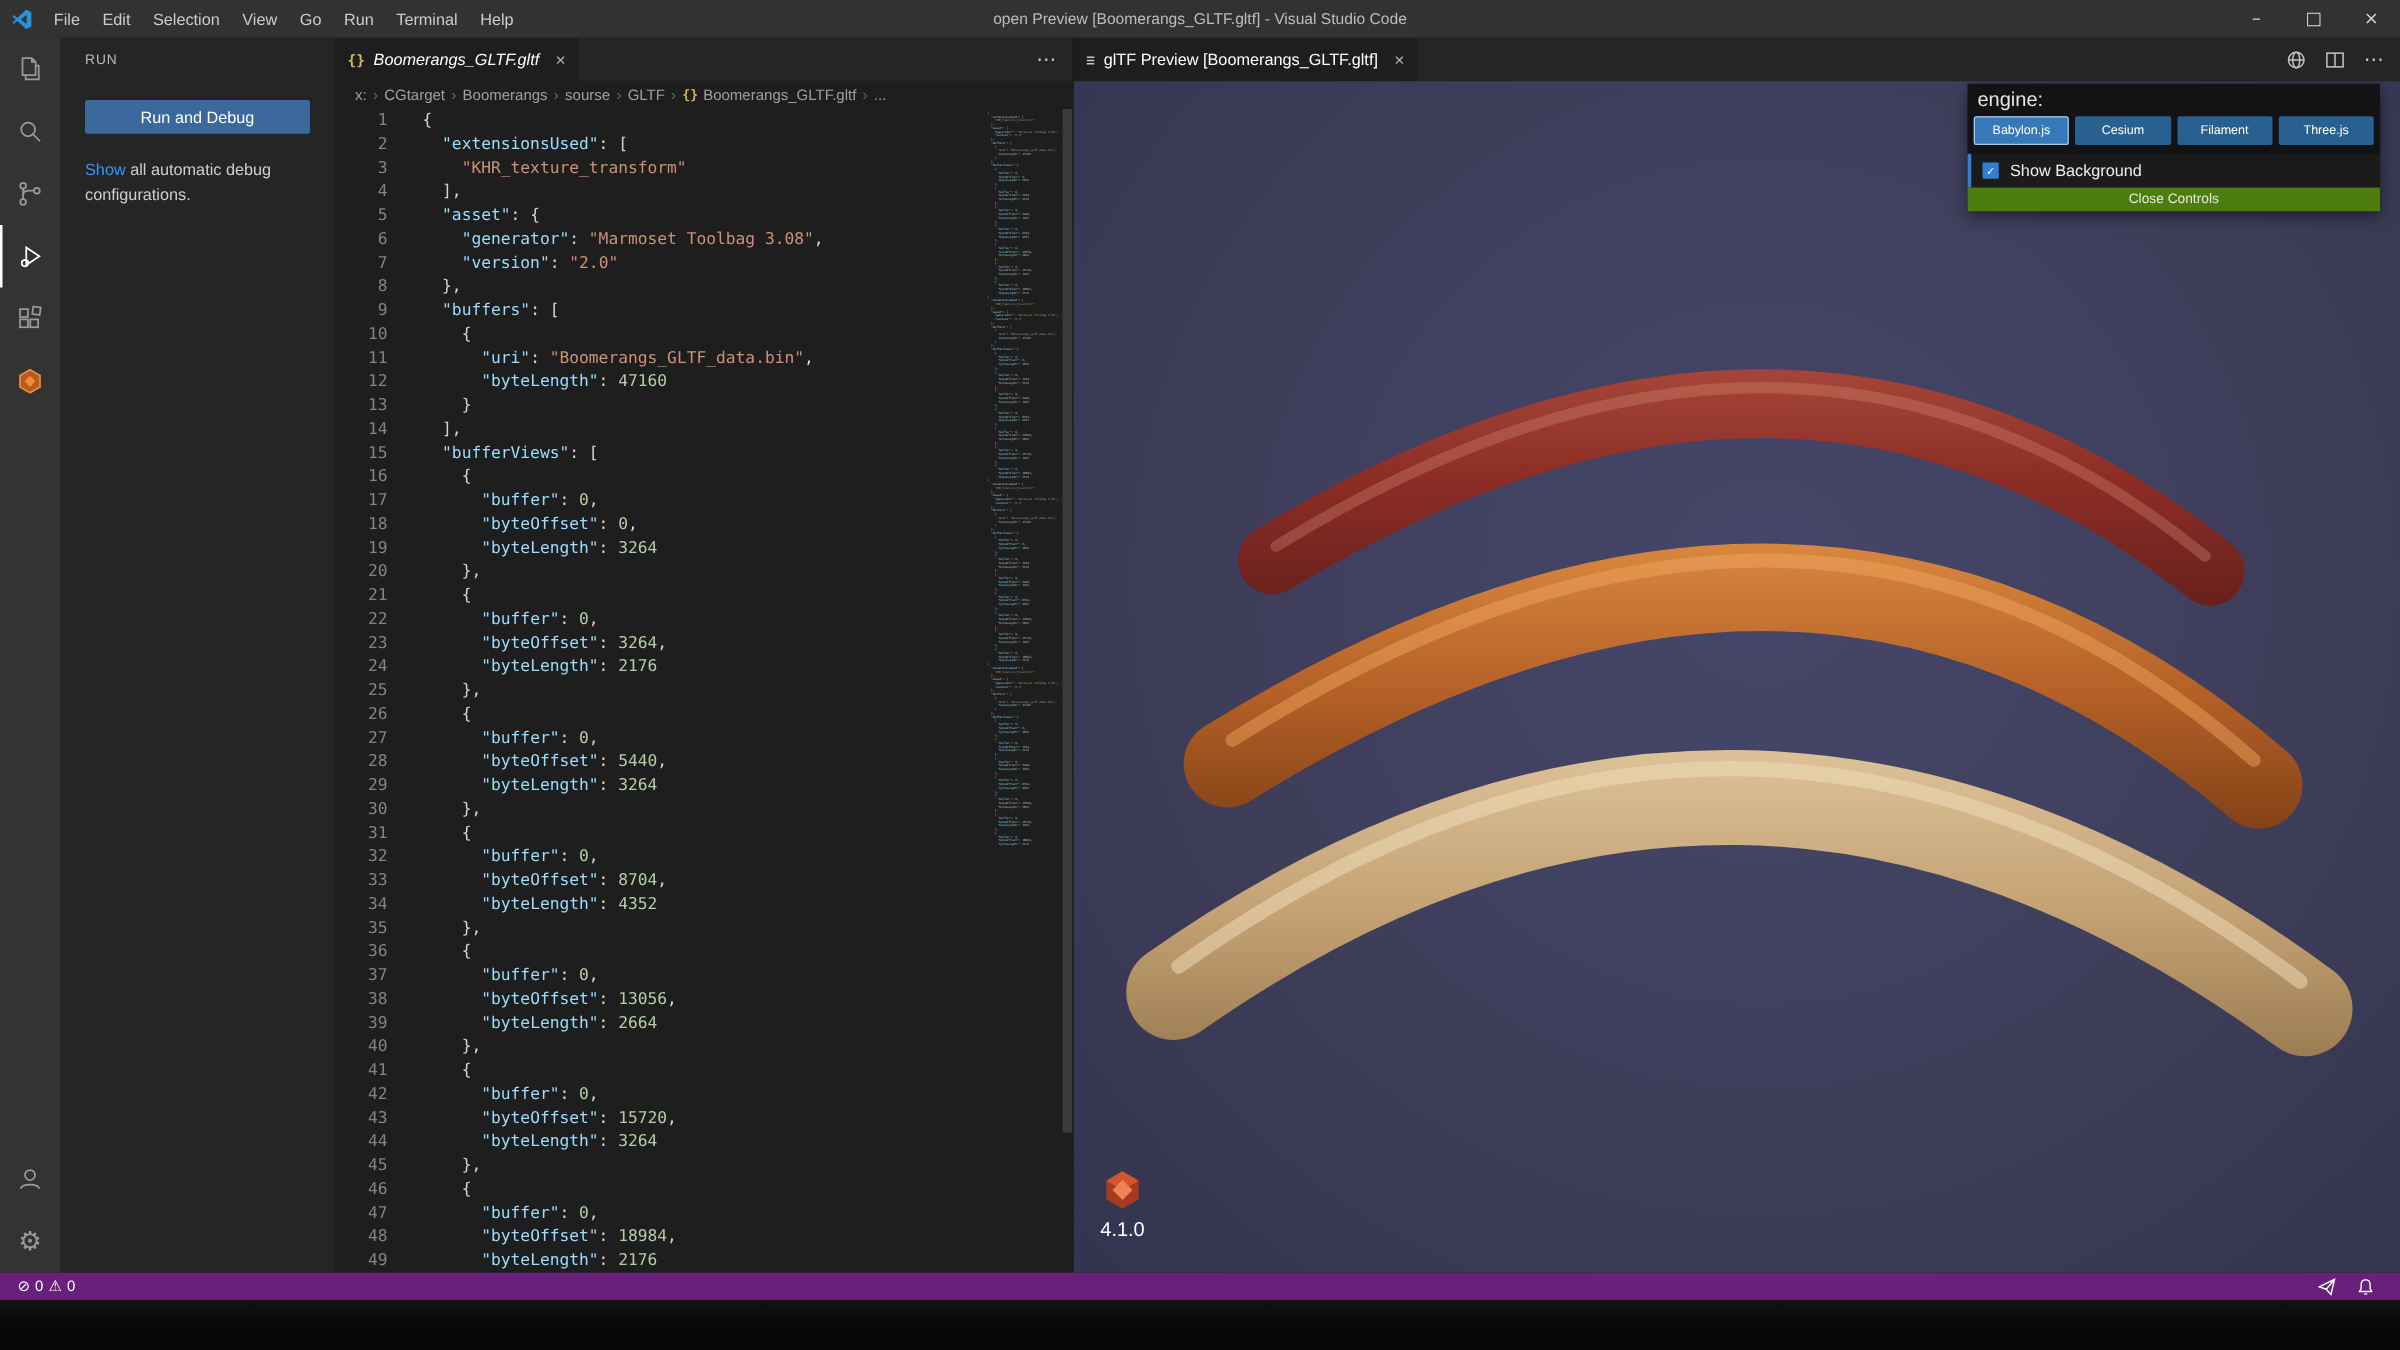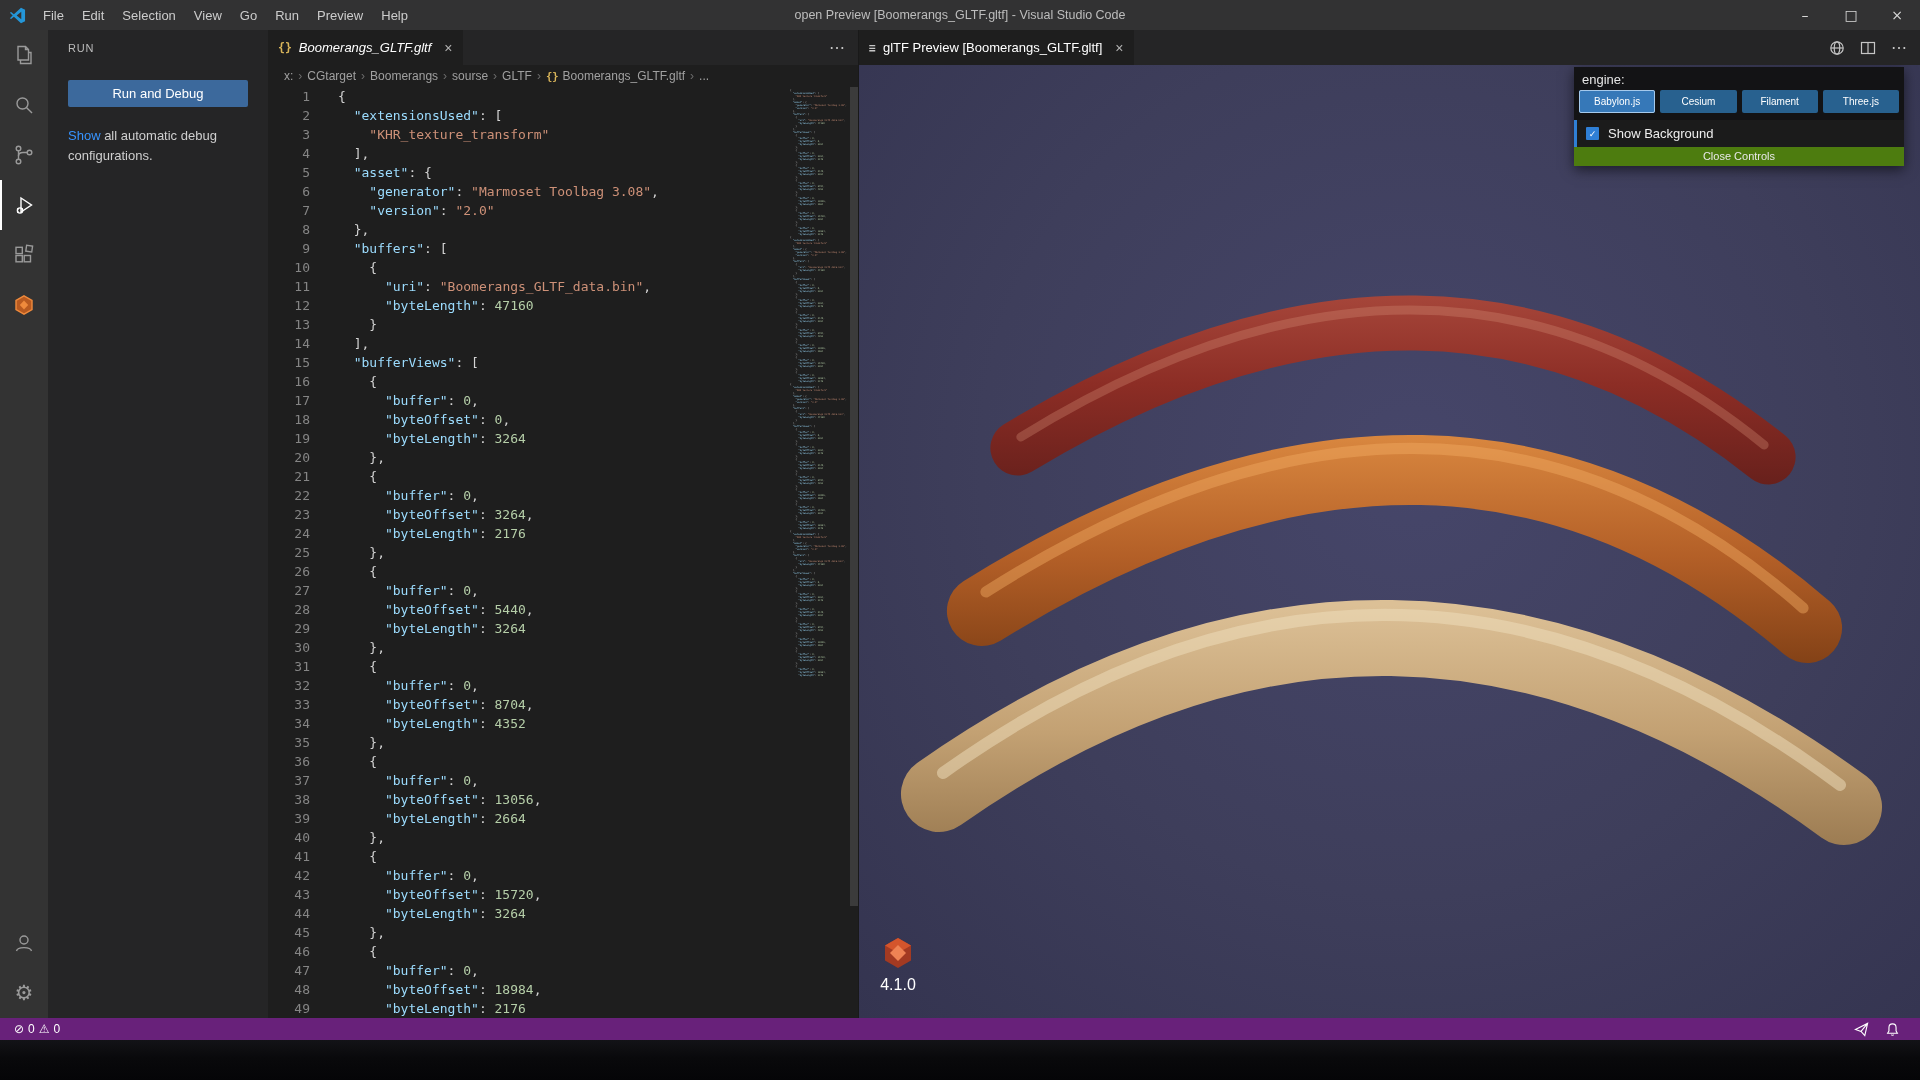--- a/index.html
+++ b/index.html
@@ -65,21 +65,21 @@
   .vscroll{position:absolute;top:0;right:0;width:8px;height:100%}
   .vthumb{position:absolute;top:0;right:0;width:8px;height:88%;background:rgba(121,121,121,.32)}
 
   
   .preview{flex:1;position:relative;overflow:hidden;
     background:radial-gradient(ellipse at 52% 42%, #46466a 0%, #3e3e5b 55%, #343450 100%)}
   .boomerangs{position:absolute;inset:0;width:100%;height:100%}
 
   .controls{position:absolute;top:2px;right:16px;width:330px;background:rgba(16,16,16,.93);
     box-shadow:0 4px 12px rgba(0,0,0,.55);z-index:5;font-size:12px}
-  .engine-label{padding:5px 8px 3px;font-size:13px;color:#e6e6e6}
+  .engine-label{padding:5px 8px 3px;font-size:16px;color:#e6e6e6}
   .engine-row{display:flex;gap:5px;padding:0 5px 7px}
   .engine-btn{flex:1;background:#28618f;border:none;color:#fff;font-size:10px;font-family:inherit;padding:6px 0;border-radius:2px}
   .engine-btn.sel{background:#3678b8;outline:1px solid #a5c9ec;outline-offset:-1px}
   .showbg-row{display:flex;align-items:center;gap:9px;background:#1b1b1b;border-left:3px solid #2f7fd6;
     padding:6px 9px;font-size:13px;color:#eee}
   .checkbox{width:13px;height:13px;background:#2f7fd6;border-radius:1px;display:flex;align-items:center;justify-content:center;
     font-size:9px;color:#fff;flex:none}
   .close-controls{background:#4d7c0f;text-align:center;padding:3px 0 4px;font-size:11px;color:#e8e8e8}
 
   .babylon-badge{position:absolute;left:20px;bottom:24px;width:38px;text-align:center;color:#fff}
@@ -105,21 +105,21 @@
           <path d="M12.7,0.8 L5.2,7.7 L2.2,5.4 L0.9,6.1 L3.9,9 L0.9,11.9 L2.2,12.6 L5.2,10.3 L12.7,17.2 L17,15.2 L17,2.8 Z M13,5.1 L13,12.9 L8.1,9 Z" fill="#2496d8"></path>
         </svg>
     </span>
     <span style="display:flex">
         <span class="menu-item">File</span>
         <span class="menu-item">Edit</span>
         <span class="menu-item">Selection</span>
         <span class="menu-item">View</span>
         <span class="menu-item">Go</span>
         <span class="menu-item">Run</span>
-        <span class="menu-item">Preview</span>
+        <span class="menu-item">Terminal</span>
         <span class="menu-item">Help</span>
       </span>
     <span class="tb-title">open Preview [Boomerangs_GLTF.gltf] - Visual Studio Code</span>
     <span class="win-controls">
       <span class="win-btn">–</span>
       <span class="win-btn">□</span>
       <span class="win-btn">×</span>
     </span>
   </div>
 

